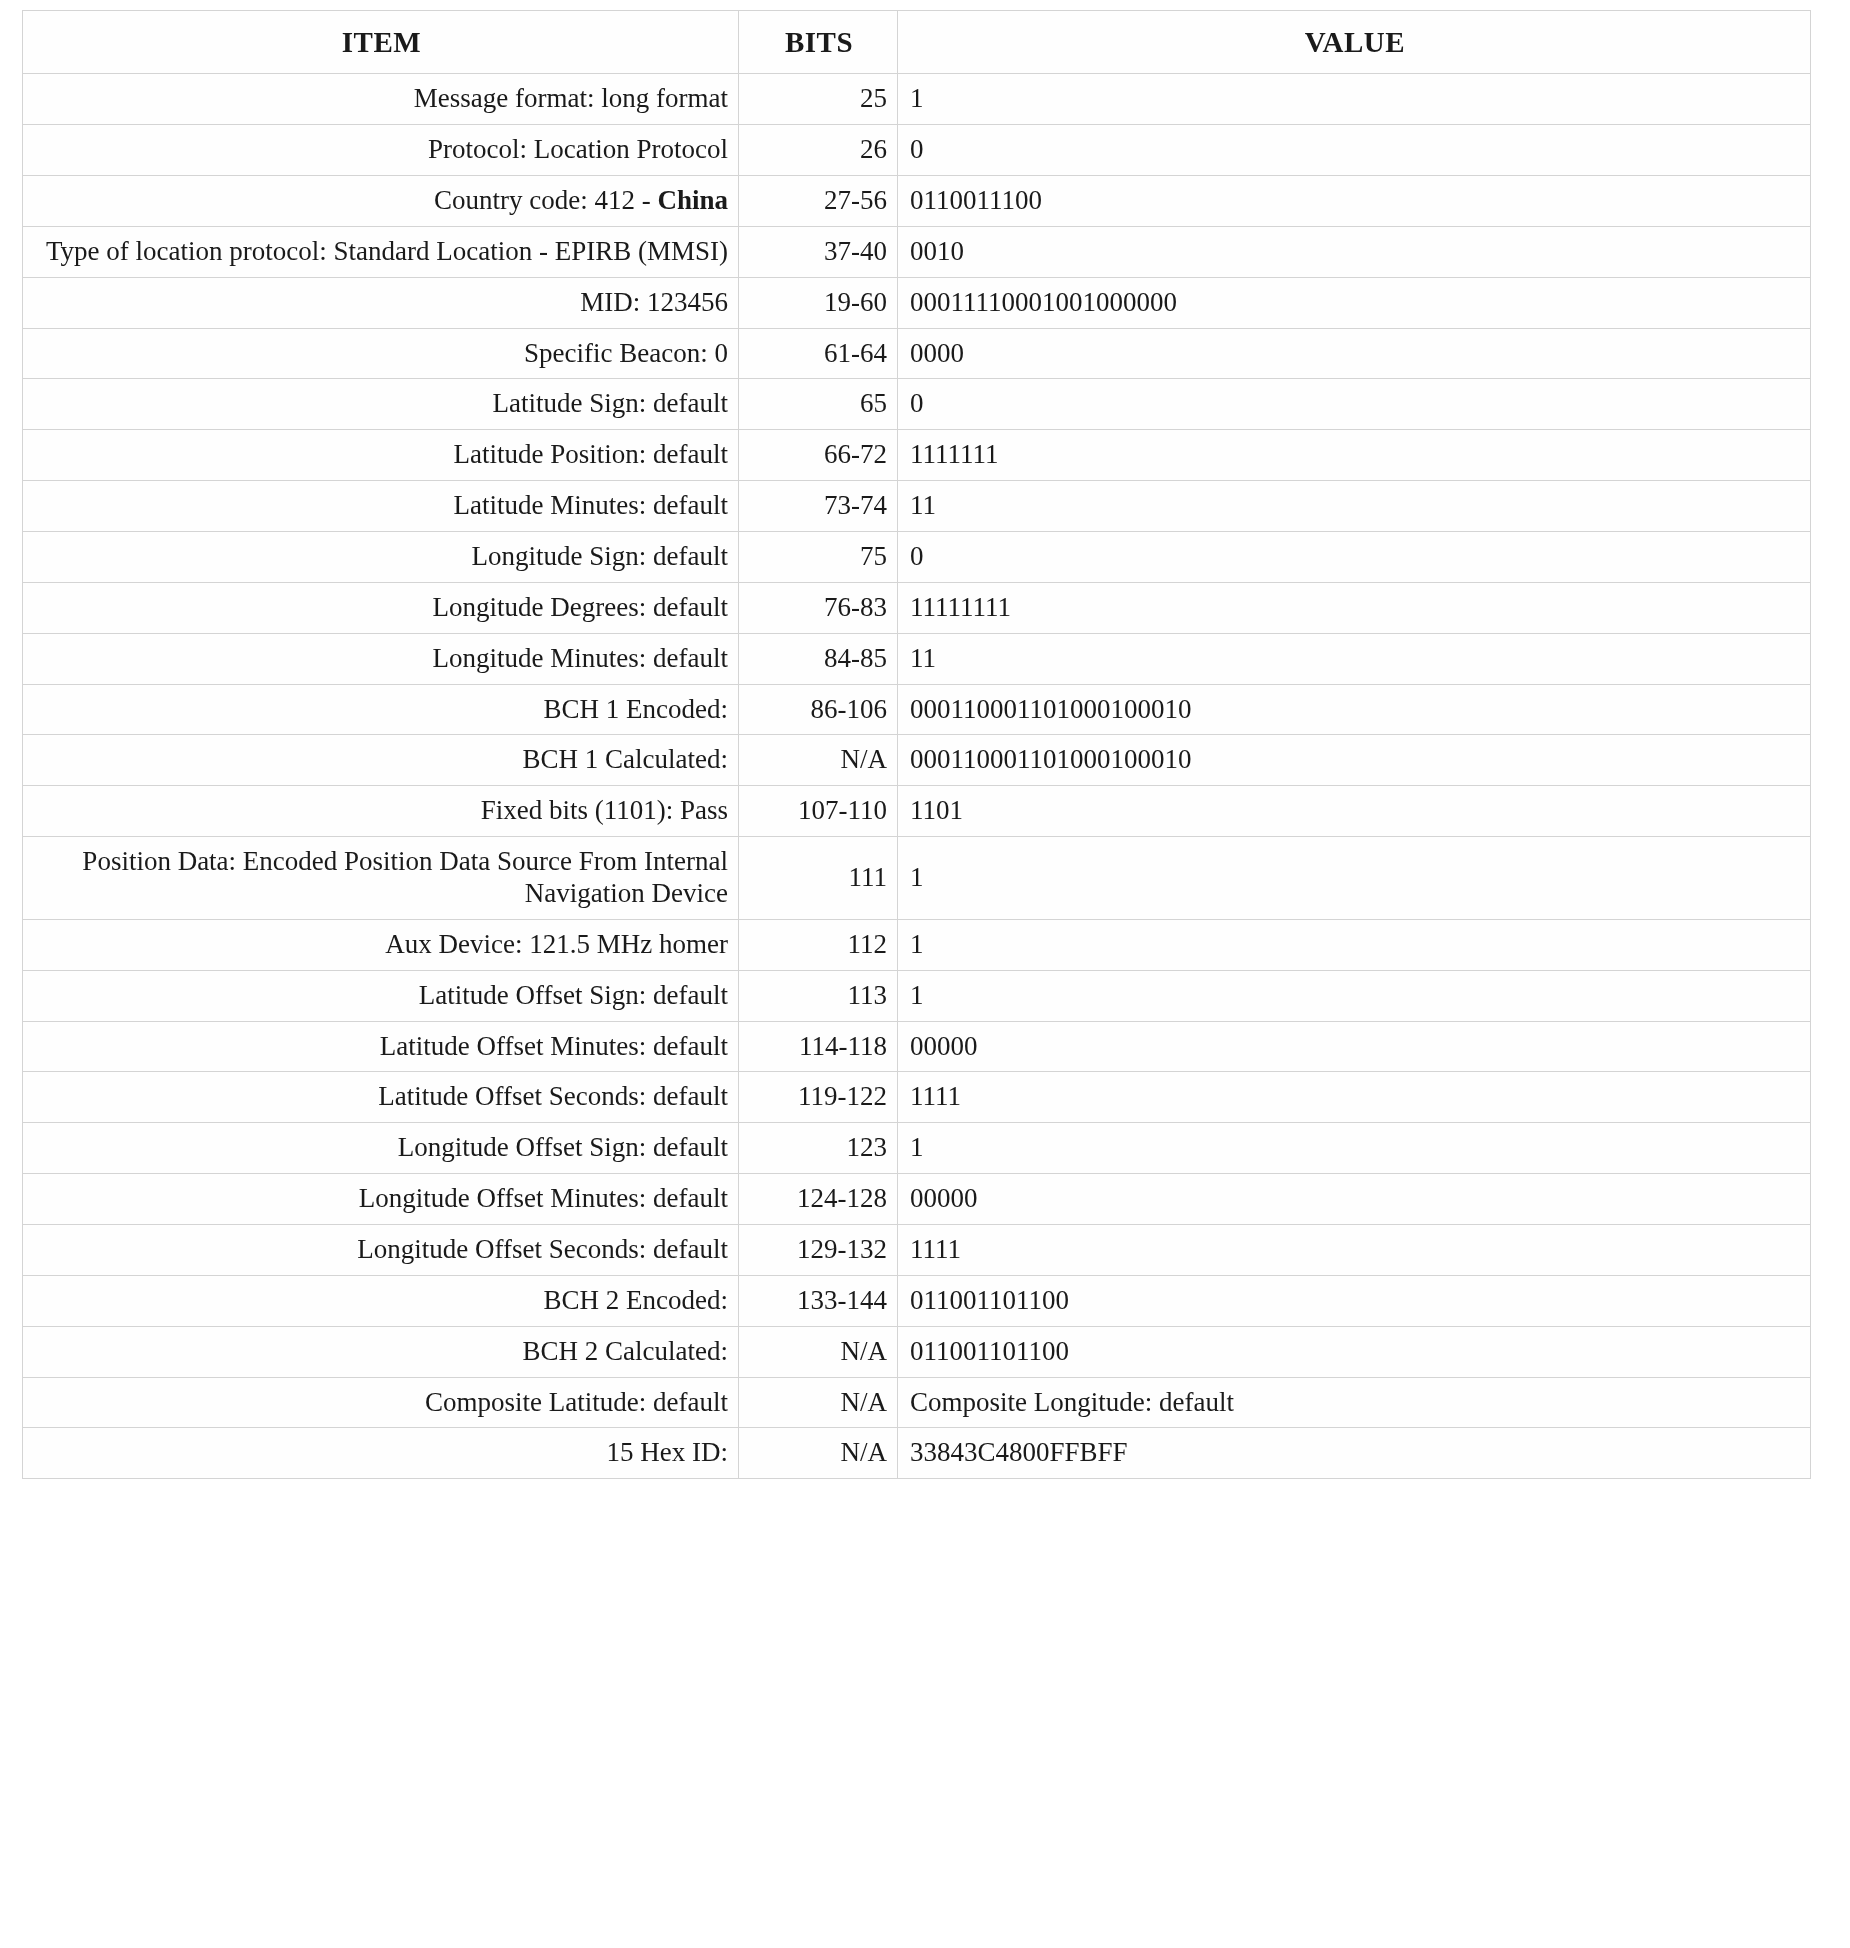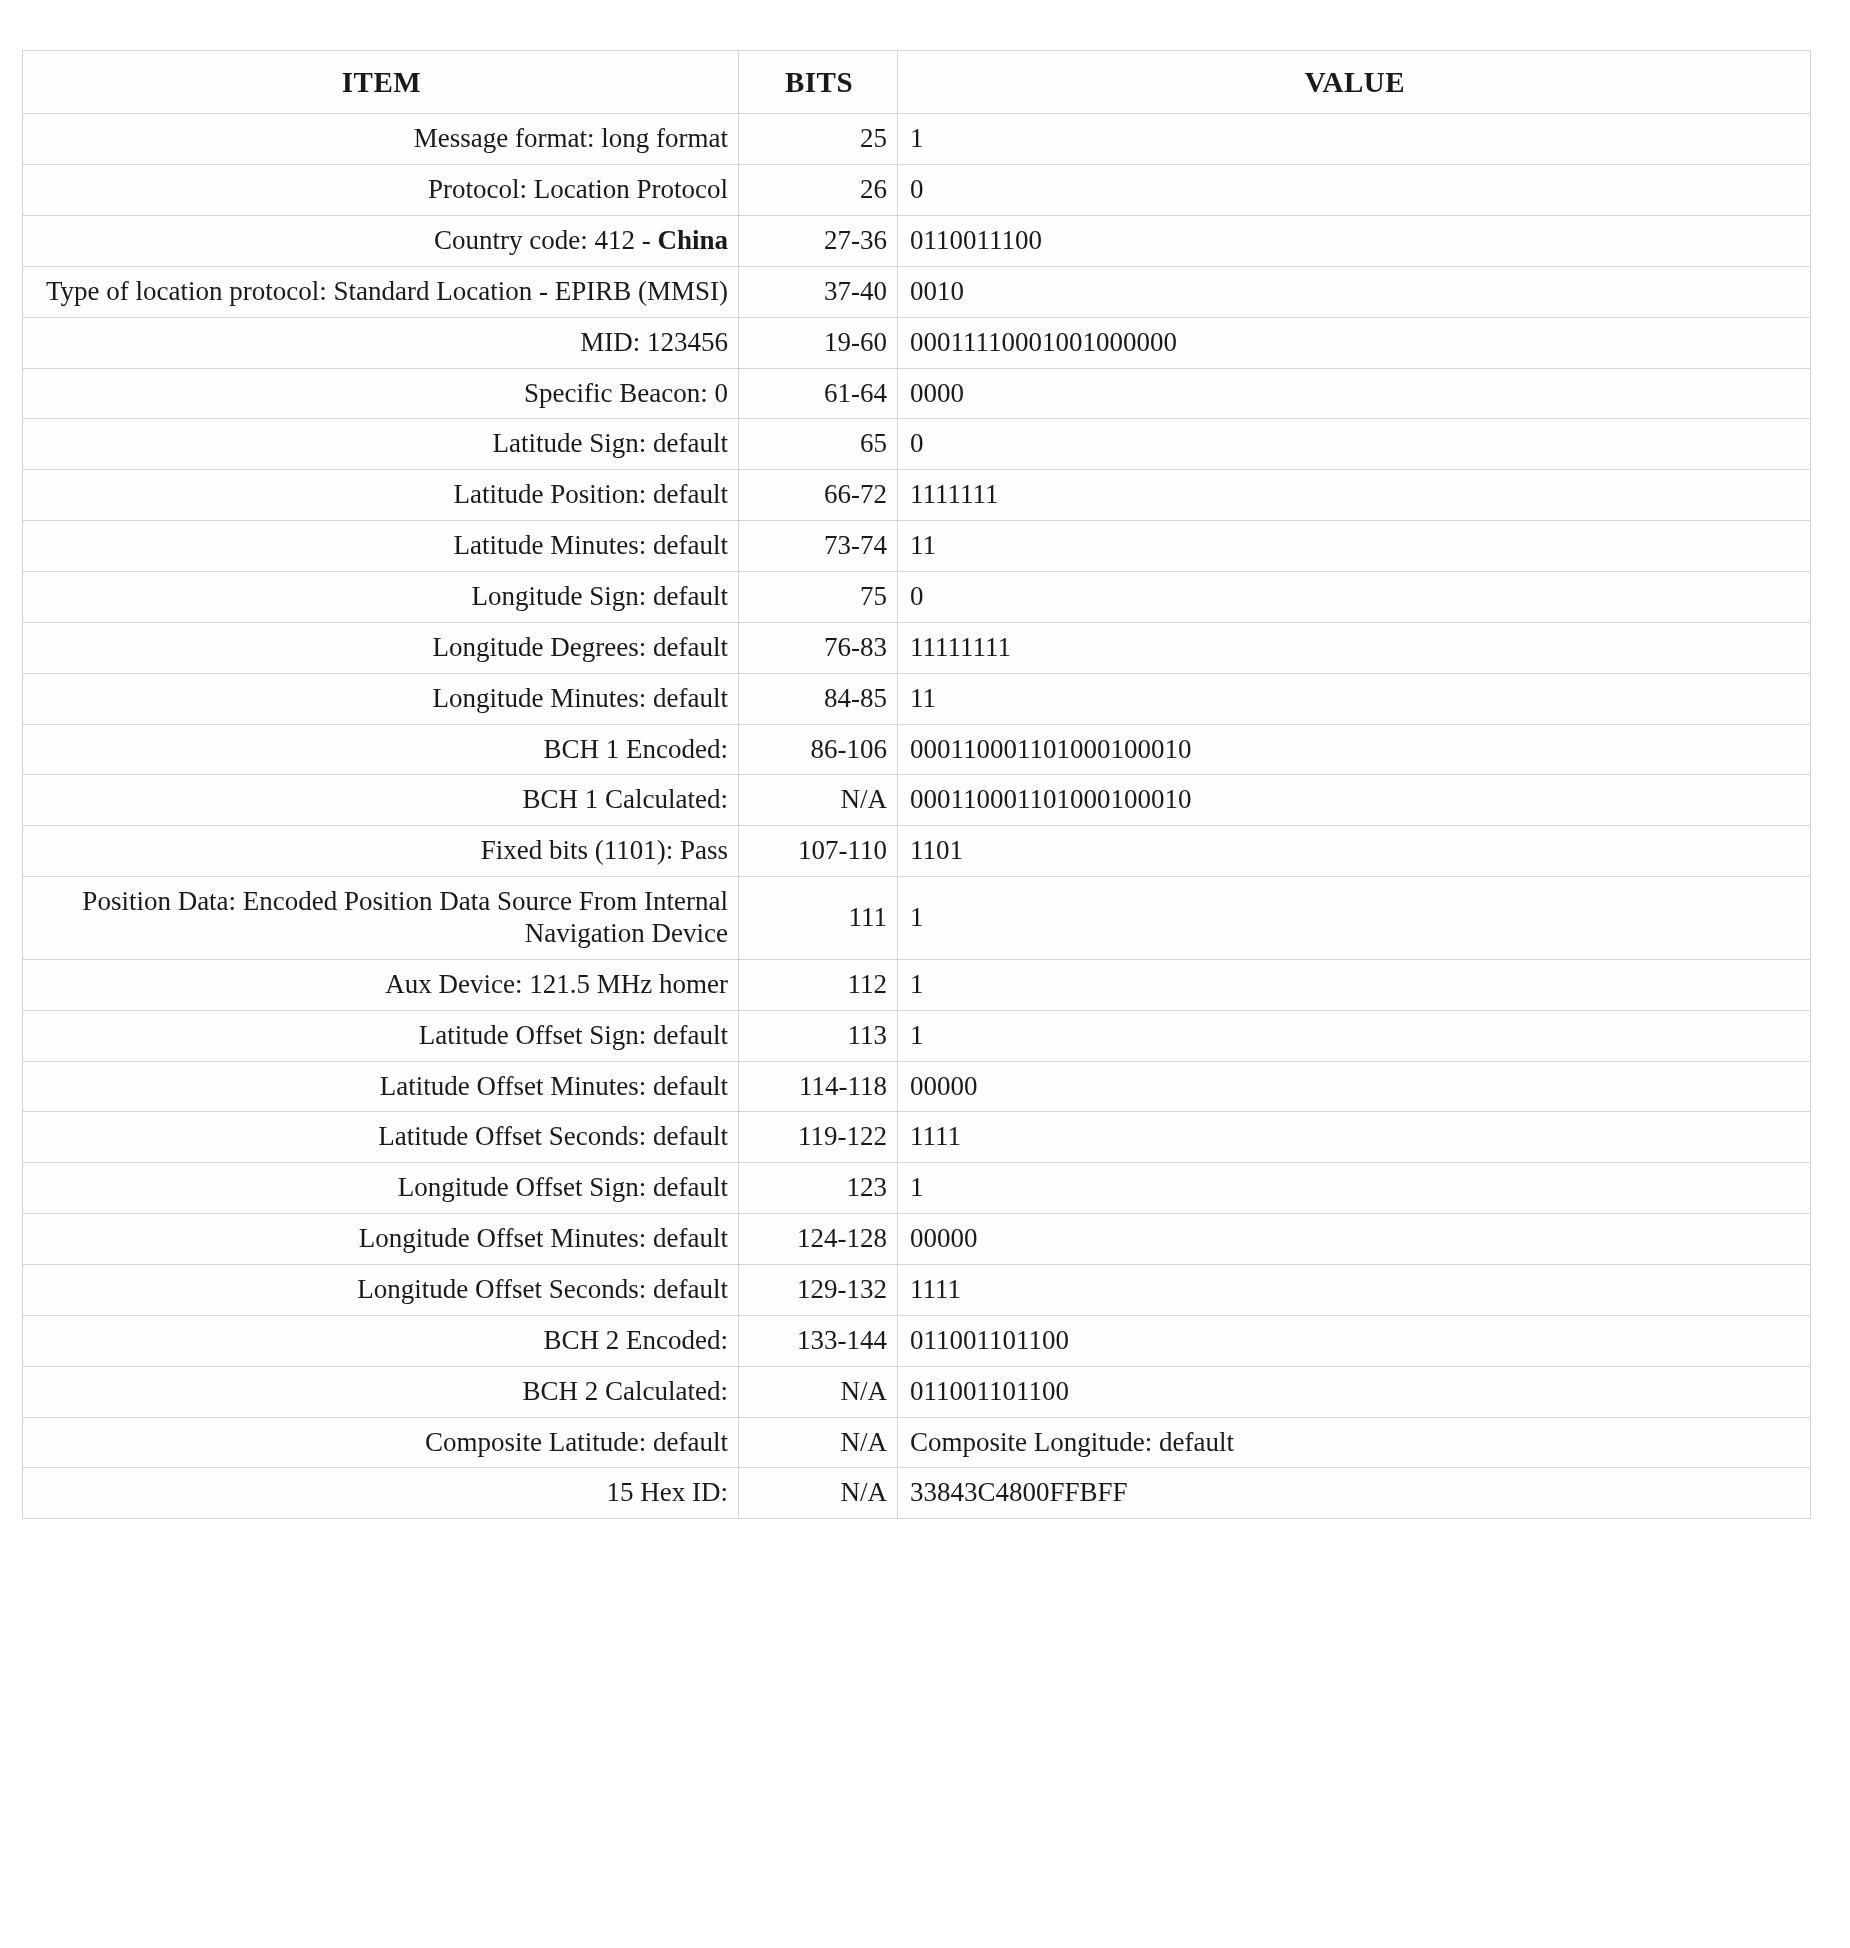--- a/index.html
+++ b/index.html
@@ -21,21 +21,20 @@
     left: 22px;
     top: 10px;
     width: 1788px;
   }
 
   table.decode-table {
     border-collapse: collapse;
     table-layout: fixed;
     width: 1788px;
     background: #ffffff;
-    margin-top: 40px;
   }
 
   table.decode-table col.col-item  { width: 716px; }
   table.decode-table col.col-bits  { width: 159px; }
   table.decode-table col.col-value { width: 913px; }
 
   table.decode-table th,
   table.decode-table td {
     border: 1px solid #d4d4d4;
     vertical-align: middle;
@@ -99,21 +98,21 @@
           <td class="cell-bits">25</td>
           <td class="cell-value">1</td>
         </tr>
         <tr>
           <td class="cell-item">Protocol: Location Protocol</td>
           <td class="cell-bits">26</td>
           <td class="cell-value">0</td>
         </tr>
         <tr>
           <td class="cell-item">Country code: 412 - <span class="bold-part">China</span></td>
-          <td class="cell-bits">27-36</td>
+          <td class="cell-bits">27-56</td>
           <td class="cell-value">0110011100</td>
         </tr>
         <tr class="row-tall">
           <td class="cell-item">Type of location protocol: Standard Location - EPIRB (MMSI)</td>
           <td class="cell-bits">37-40</td>
           <td class="cell-value">0010</td>
         </tr>
         <tr>
           <td class="cell-item">MID: 123456</td>
           <td class="cell-bits">19-60</td>

